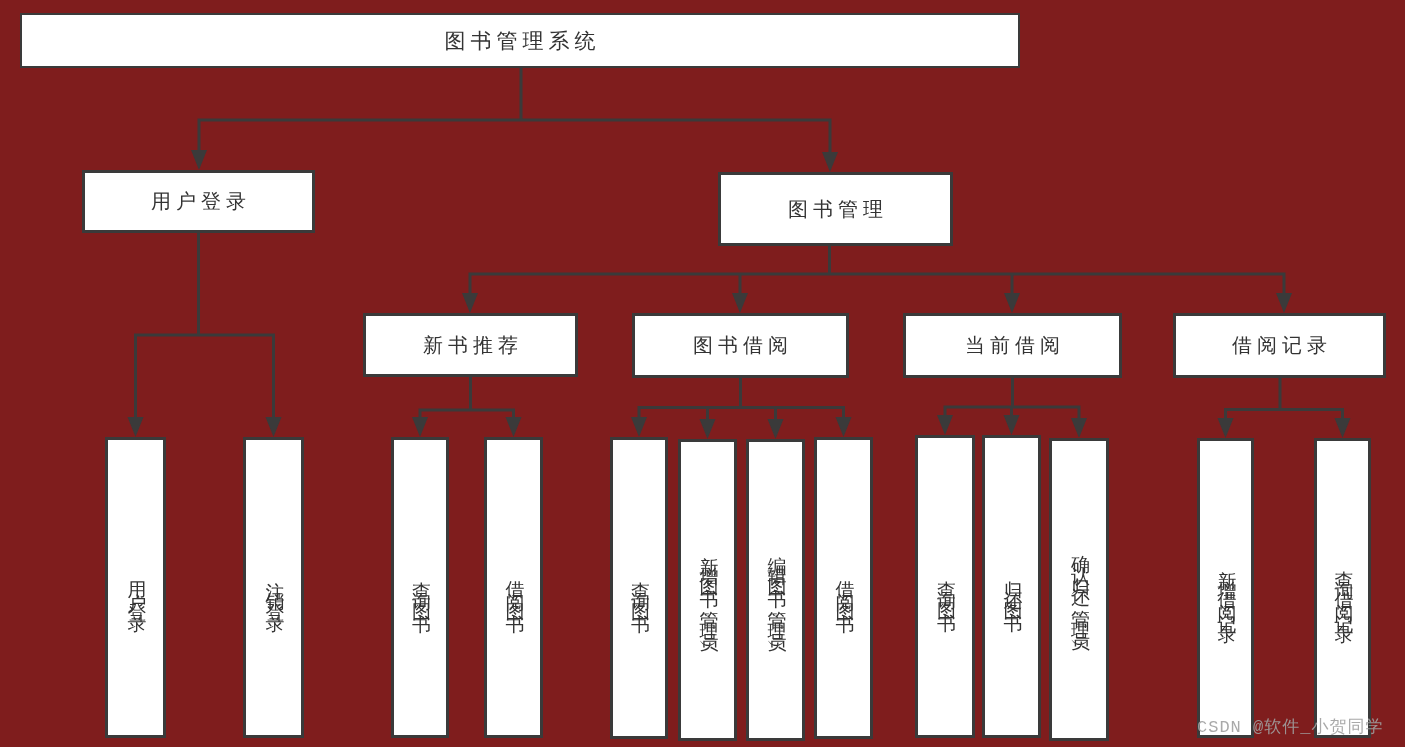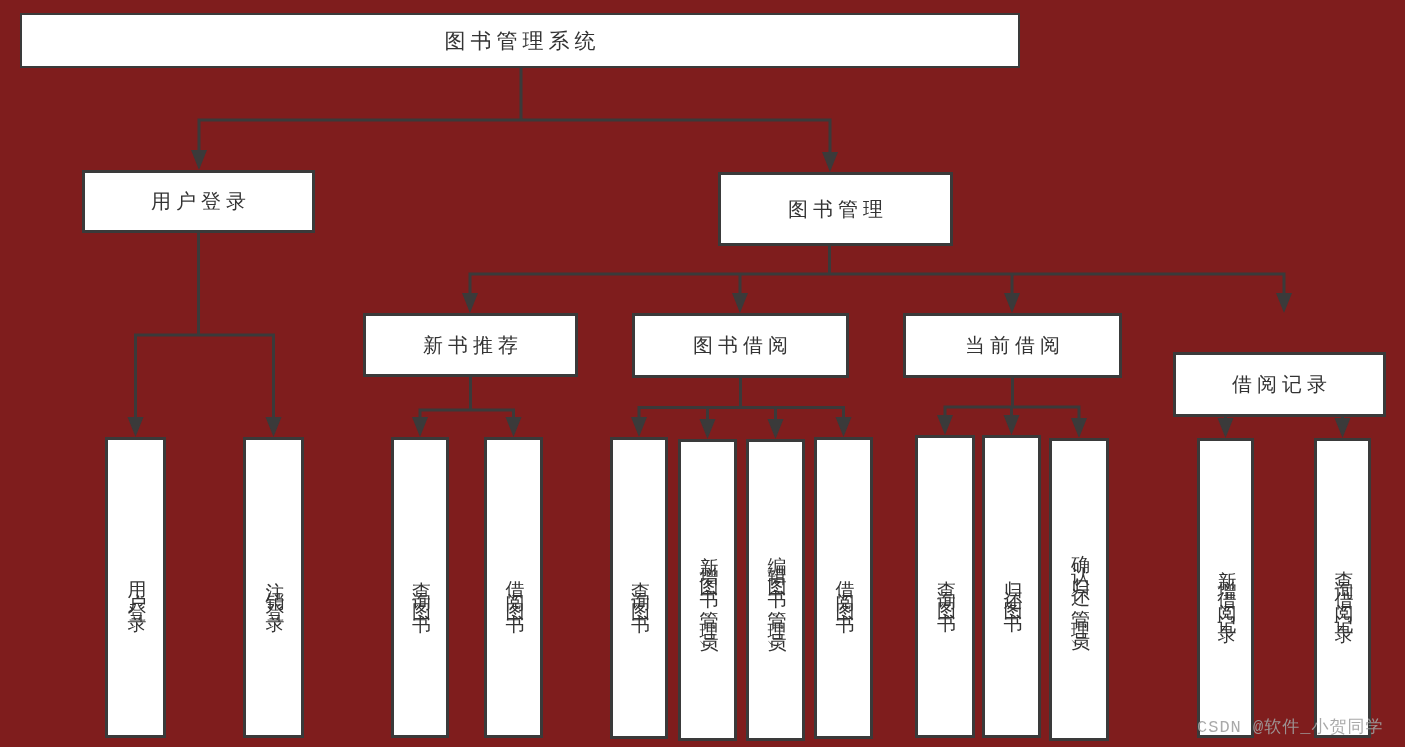--- a/index.html
+++ b/index.html
@@ -119,21 +119,21 @@
 
   <div class="node hbox" style="left:363px; top:313px; width:215px; height:64px;">
     <span>新书推荐</span>
   </div>
   <div class="node hbox" style="left:632px; top:313px; width:217px; height:65px;">
     <span>图书借阅</span>
   </div>
   <div class="node hbox" style="left:903px; top:313px; width:219px; height:65px;justify-content:center;">
     <span>当前借阅</span>
   </div>
-  <div class="node hbox" style="left:1173px; top:313px; width:213px; height:65px;margin-top:39px;">
+  <div class="node hbox" style="left:1173px; top:313px; width:213px; height:65px;">
     <span>借阅记录</span>
   </div>
 
   <div class="node vbox" style="left:105px; top:437px; width:61px; height:301px;">
     <span>用户登录</span>
   </div>
   <div class="node vbox" style="left:243px; top:437px; width:61px; height:301px;">
     <span>注销登录</span>
   </div>
 

